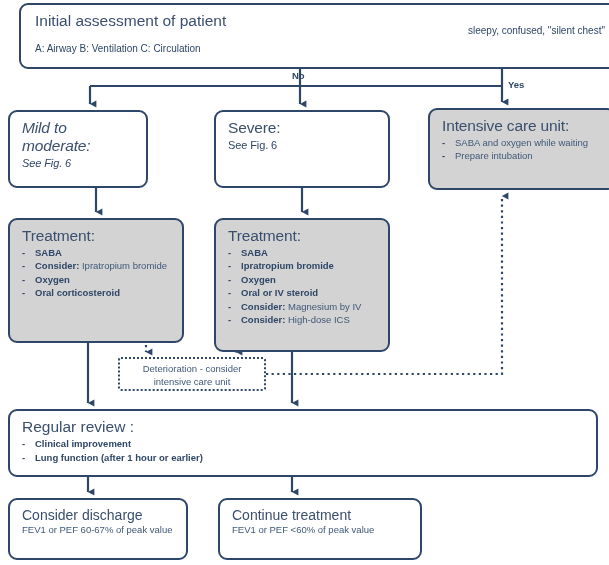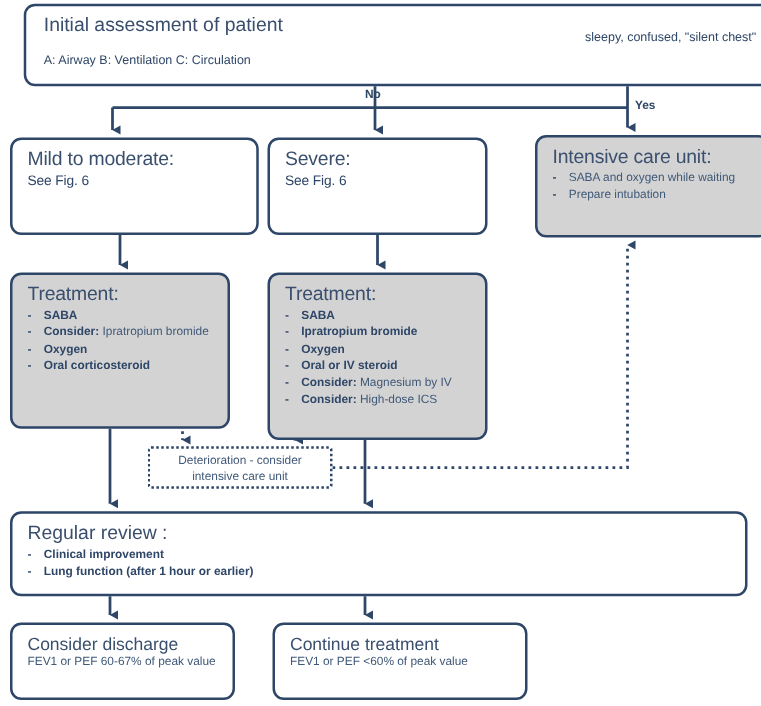--- a/index.html
+++ b/index.html
@@ -70,21 +70,21 @@
   #node-assessment .left-col {
     position: absolute; left: 14px; top: 7px;
   }
   #node-assessment .right-col {
     position: absolute; right: 14px; top: 7px; text-align: right;
   }
   .assess-title { font-size: 15.5px; color: #3a4f6e; }
   .assess-sub-b { font-size: 10px; color: #2e4667; margin-top: 13px; font-weight: 400; }
 
   
-  #node-mild    { left: 8px;   top: 110px; width: 199px; height: 78px; }
+  #node-mild    { left: 8px;   top: 110px; width: 140px; height: 78px; font-style: italic; }
   #node-severe  { left: 214px; top: 110px; width: 176px; height: 78px; }
   #node-icu     { left: 428px; top: 108px; width: 188px; height: 82px; }
 
   
   #node-treat-mild   { left: 8px;   top: 218px; width: 176px; height: 125px; }
   #node-treat-severe { left: 214px; top: 218px; width: 176px; height: 134px; }
 
   
   #node-deterioration { left: 118px; top: 357px; width: 148px; height: 34px; }
 

